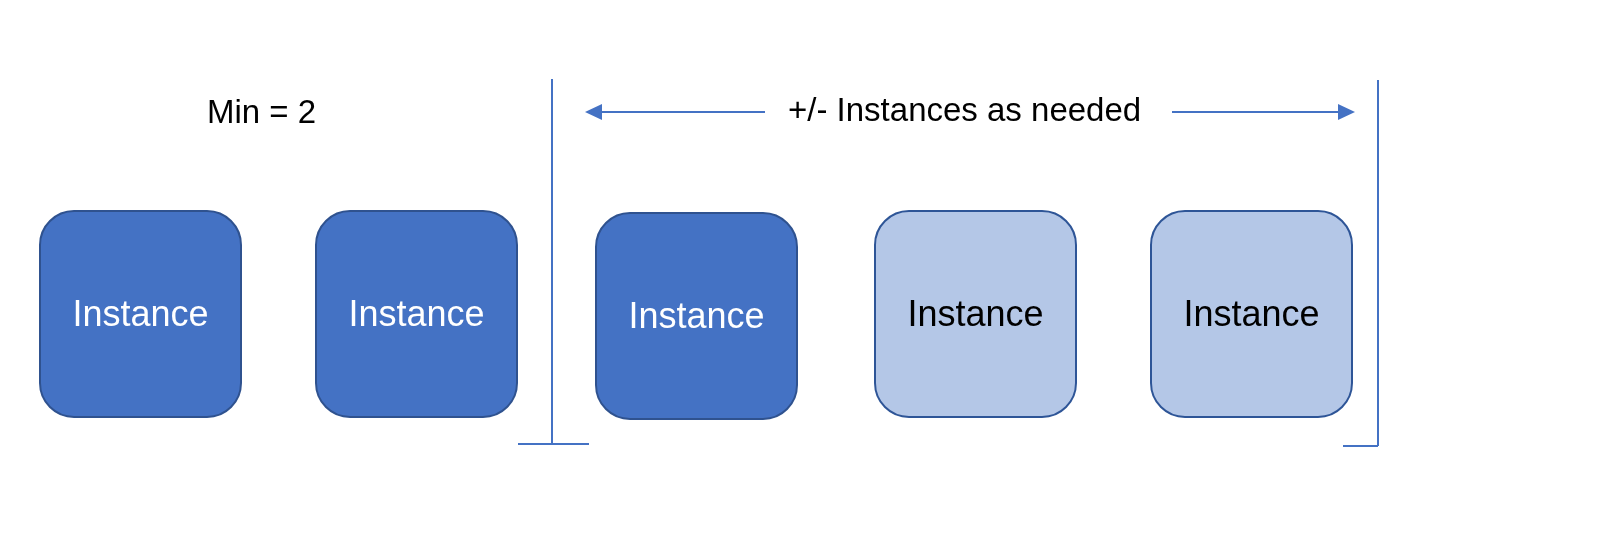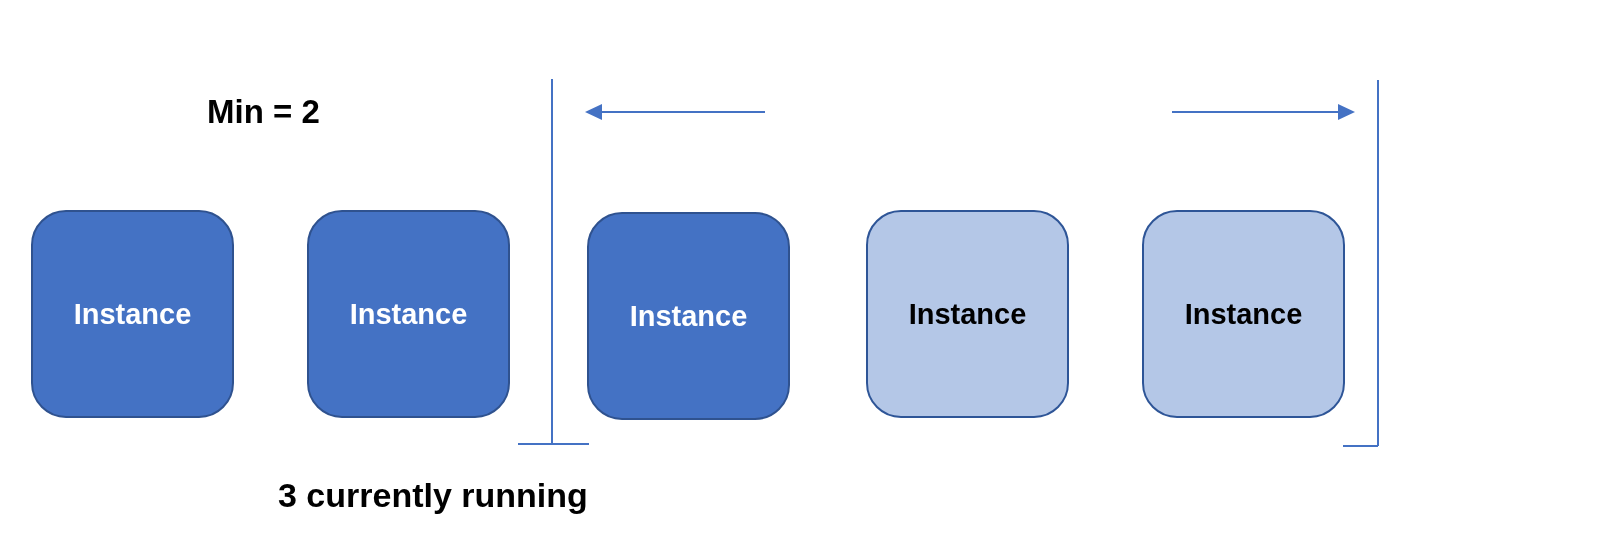--- a/index.html
+++ b/index.html
@@ -17,21 +17,20 @@
     font-family: "Liberation Sans", sans-serif;
     width: 1602px;
     height: 548px;
     overflow: hidden;
   }
   .canvas {
     position: relative;
     width: 1602px;
     height: 548px;
     background: #ffffff;
-    font-weight: bold;
   }
   .diagram-label {
     position: absolute;
     color: var(--label-text);
     font-size: 33px;
     white-space: nowrap;
     line-height: 1;
   }
   .min-label   { left: 207px; top: 95px; }
   .range-label { left: 788px; top: 93px; }
@@ -39,22 +38,23 @@
   .status-label{ left: 278px; top: 478px; font-size: 34px; }
 
   .instance-box {
     position: absolute;
     width: 203px;
     height: 208px;
     border-radius: 35px;
     display: flex;
     align-items: center;
     justify-content: center;
-    font-size: 29px;
+    font-size: 36px;
     top: 210px;
+    margin-left: 8px;
   }
   .instance-box.running {
     background: var(--running-fill);
     border: 2px solid var(--running-border);
     color: var(--running-text);
   }
   .instance-box.potential {
     background: var(--potential-fill);
     border: 2px solid var(--potential-border);
     color: var(--label-text);
@@ -99,20 +99,21 @@
   .arrowhead-left  { left: 585px;  border-right: 17px solid var(--line); }
   .arrowhead-right { left: 1338px; border-left: 17px solid var(--line); }
 </style>
 </head>
 <body>
 
 <div class="canvas">
 
   <div class="diagram-label min-label">Min = 2</div>
 
+  <div class="diagram-label range-label">+/- Instances as needed</div>
 
 
   <div class="vline divider-line"></div>
   <div class="hbar divider-foot"></div>
 
   <div class="vline bracket-line"></div>
   <div class="hbar bracket-foot"></div>
 
   <div class="arrowhead arrowhead-left"></div>
   <div class="arrow-line arrow-line-left"></div>
@@ -122,15 +123,14 @@
   <div class="instance-box running box-1">Instance</div>
 
   <div class="instance-box running box-2">Instance</div>
 
   <div class="instance-box running box-3">Instance</div>
 
   <div class="instance-box potential box-4">Instance</div>
 
   <div class="instance-box potential box-5">Instance</div>
 
-  <div class="diagram-label status-label">3 currently running</div>
 
 </div>
 
 </body></html>

